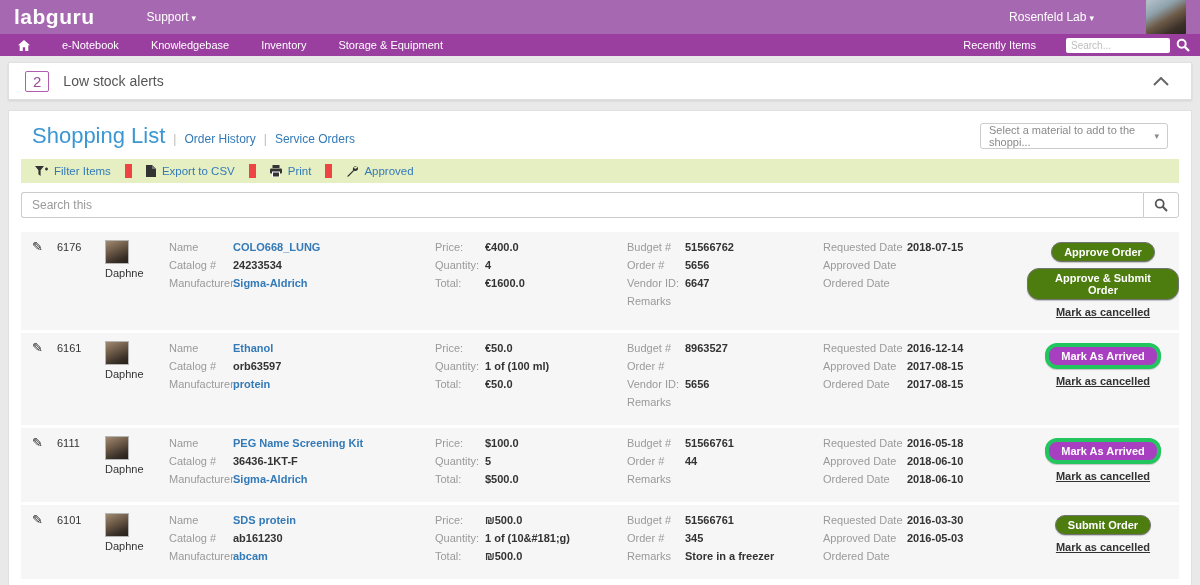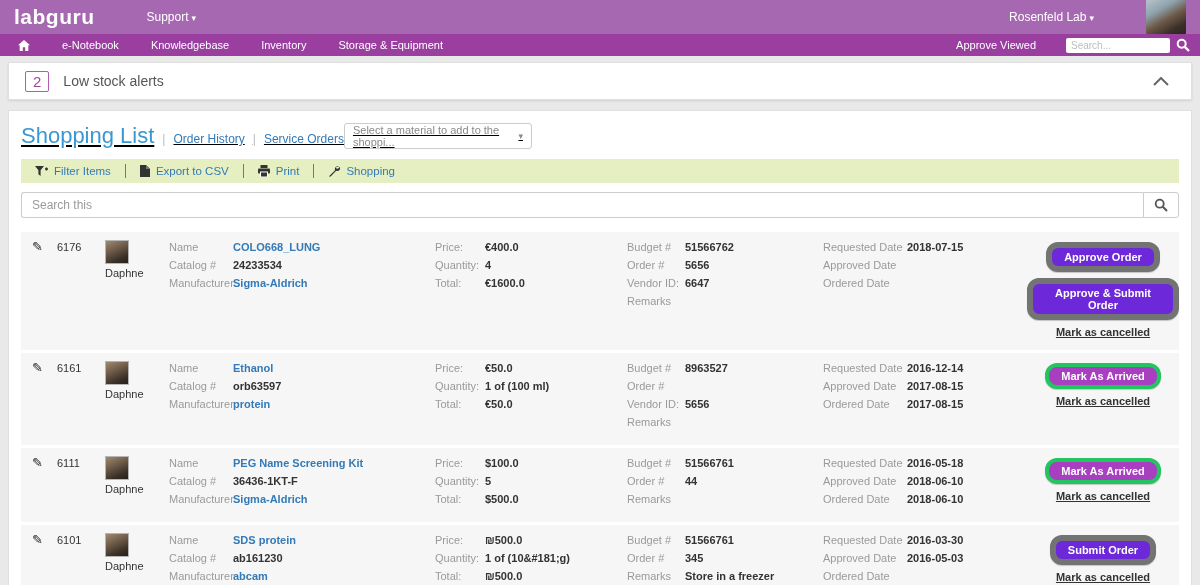--- a/index.html
+++ b/index.html
@@ -30,33 +30,33 @@
   
   .alert-panel { margin:6px 8px 0; background:#fff; border:1px solid #e0e0e0; height:38px;
     display:flex; align-items:center; padding:0 16px; box-shadow:0 1px 2px rgba(0,0,0,.10); position:relative; }
   .count-badge { border:1px solid #b05cb0; color:#9c4a9c; background:#fff; font-size:15px;
     padding:1px 7px; border-radius:2px; }
   .alert-label { color:#555; font-size:14px; margin-left:14px; }
   .collapse-btn { position:absolute; right:22px; cursor:pointer; display:flex; }
 
   
   .main { margin:10px 8px 0; background:#fff; border:1px solid #e0e0e0; min-height:470px; padding-bottom:20px; }
-  .title-row { display:flex; justify-content:flex-start; align-items:flex-start; padding:12px 12px 4px;text-decoration:underline; }
+  .title-row { display:flex; justify-content:space-between; align-items:flex-start; padding:12px 23px 4px; }
   .title-left { display:flex; align-items:baseline; }
   .page-title { color:#3b97d3; font-size:22px; font-weight:normal; }
   .sep { color:#bbb; font-size:12px; margin:0 8px; }
   .hlink { color:#337ab7; font-size:12px; text-decoration:none; cursor:pointer; }
   .material-select { width:188px; height:26px; border:1px solid #ccc; border-radius:3px; background:#fff;
     color:#8a8a8a; font-size:11px; display:flex; align-items:center; justify-content:space-between;
     padding:0 8px; cursor:pointer; }
   .material-select .caret { color:#888; }
 
   
   .toolbar { margin:6px 12px 0; background:#e6efc2; height:24px; display:flex; align-items:center; }
-  .tool-item { display:flex; align-items:center; padding:0 14px; height:14px; cursor:pointer; border-left:1px solid #ef4444; }
+  .tool-item { display:flex; align-items:center; padding:0 14px; height:14px; cursor:pointer; border-left:7px solid #ef4444; }
   .tool-item:first-child { border-left:none; }
   .tool-item svg { margin-right:6px; }
   .tool-label { color:#337ab7; font-size:11.5px; }
 
   
   .search-row { margin:9px 12px 0; display:flex; }
   .table-search { flex:1; height:26px; border:1px solid #ccc; border-right:none; border-radius:3px 0 0 3px;
     font-size:12px; padding:8px 10px; color:#555; outline:none; }
   .table-search::placeholder { color:#9a9a9a; }
   .search-btn { width:36px; height:26px; border:1px solid #ccc; background:#fff; border-radius:0 3px 3px 0;
@@ -81,21 +81,21 @@
   .v { color:#333; font-weight:600; }
   .c-material .k { width:64px; }
   .c-price .k { width:50px; }
   .c-details .k { width:58px; }
   .c-dates .k { width:84px; }
   .link { color:#337ab7; text-decoration:none; cursor:pointer; font-weight:600; }
   .mat-name { font-weight:bold; }
   .c-status { display:flex; flex-direction:column; align-items:center; gap:6px; padding-top:2px; }
   .pill { border-radius:12px; padding:3px 12px; font-size:11px; font-weight:bold; color:#fff;
     cursor:pointer; box-shadow:0 1px 1px rgba(0,0,0,.2); font-family:inherit; }
-  .pill-green { background:#6d28d9; border:6px solid #737373; }
+  .pill-green { background:#4d7c0f; border:1px solid #737373; }
   .pill-purple { background:#a73fc0; border:4px solid #22c55e; }
   .cancel-link { color:#333; font-size:11px; font-weight:600; text-decoration:underline; cursor:pointer; }
 </style>
 </head>
 <body>
 
 <div class="topbar">
   <div class="logo">labguru</div>
   <div class="support">
     <span>Support</span><span class="caret">▾</span>
@@ -112,21 +112,21 @@
   <div class="nav-home">
     <svg width="12" height="11" viewBox="0 0 12 11">
         <path d="M6 0L0 5.2h1.7V11h3.1V7.2h2.4V11h3.1V5.2H12z" fill="#fff"></path>
       </svg>
   </div>
   <div class="nav-item">e-Notebook</div>
   <div class="nav-item">Knowledgebase</div>
   <div class="nav-item">Inventory</div>
   <div class="nav-item">Storage &amp; Equipment</div>
   <div class="navbar-right">
-    <div class="recently">Approve Viewed</div>
+    <div class="recently">Recently Items</div>
     <input class="nav-search" placeholder="Search..." style="">
     <span class="nav-mag">
       <svg width="14" height="14" viewBox="0 0 14 14">
           <circle cx="5.7" cy="5.7" r="4" fill="none" stroke="#fff" stroke-width="2"></circle>
           <line x1="8.8" y1="8.8" x2="13" y2="13" stroke="#fff" stroke-width="2.4"></line>
         </svg>
     </span>
   </div>
 </div>
 
@@ -176,21 +176,21 @@
           <rect x="2.5" y="0" width="7" height="3" fill="#333"></rect>
           <rect x="0" y="3.5" width="12" height="5" rx="1" fill="#333"></rect>
           <rect x="2.5" y="7" width="7" height="5" fill="#333" stroke="#fff" stroke-width="1"></rect>
         </svg>
       <span class="tool-label">Print</span>
     </div>
     <div class="tool-item">
       <svg width="12" height="12" viewBox="0 0 12 12">
           <path d="M11.2 1.3a3.1 3.1 0 0 0-4.1 4L.8 11.6l1.8-.1 5.6-5.7a3.1 3.1 0 0 0 3.9-4.1L10 3.8 8.3 3.6 8.1 1.9z" fill="#333"></path>
         </svg>
-      <span class="tool-label">Shopping</span>
+      <span class="tool-label">Approved</span>
     </div>
   </div>
 
   <div class="search-row">
     <input class="table-search" placeholder="Search this" style="">
     <button class="search-btn">
       <svg width="14" height="14" viewBox="0 0 14 14">
           <circle cx="5.7" cy="5.7" r="4" fill="none" stroke="#555" stroke-width="1.8"></circle>
           <line x1="8.8" y1="8.8" x2="13" y2="13" stroke="#555" stroke-width="2"></line>
         </svg>

